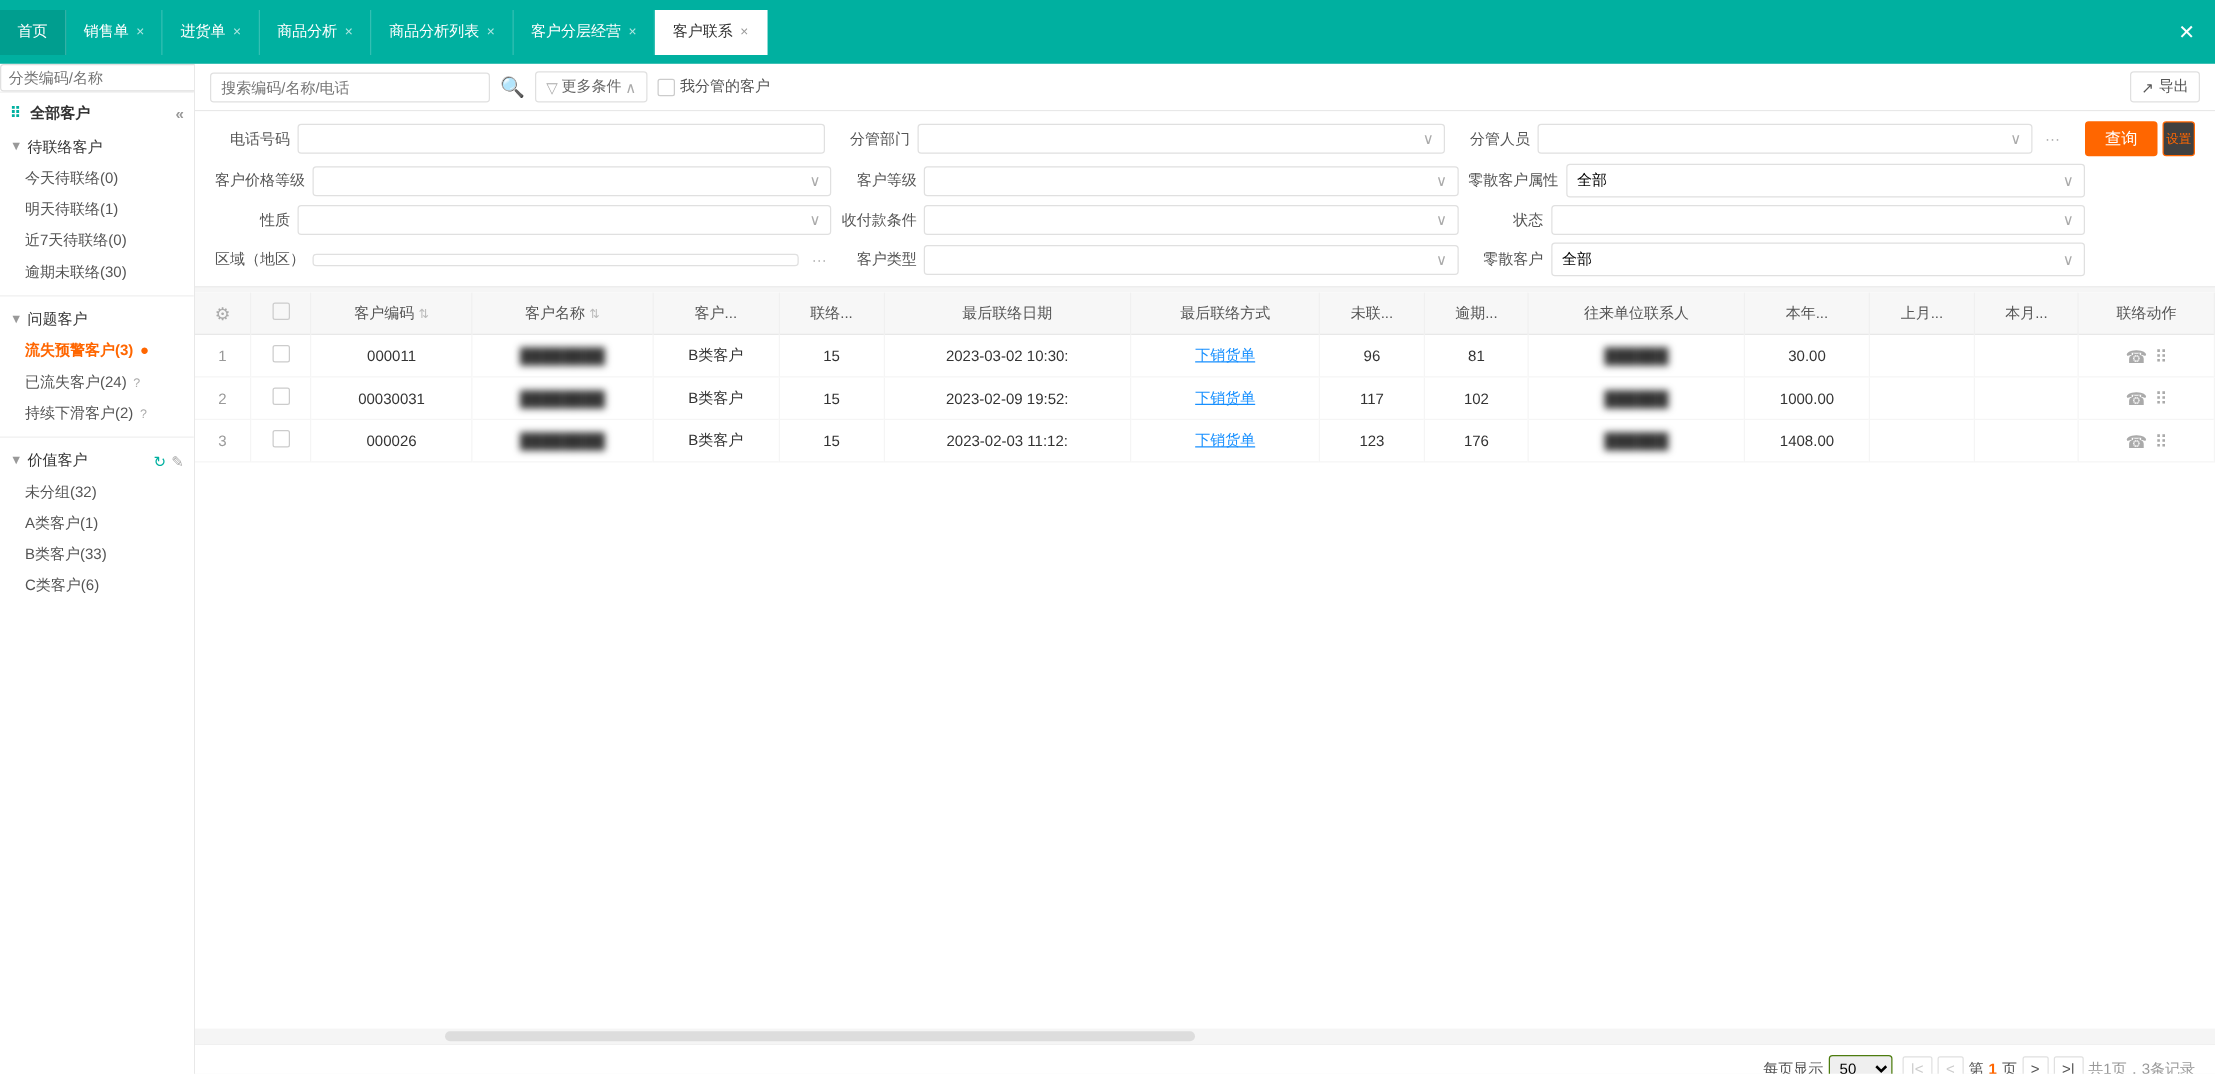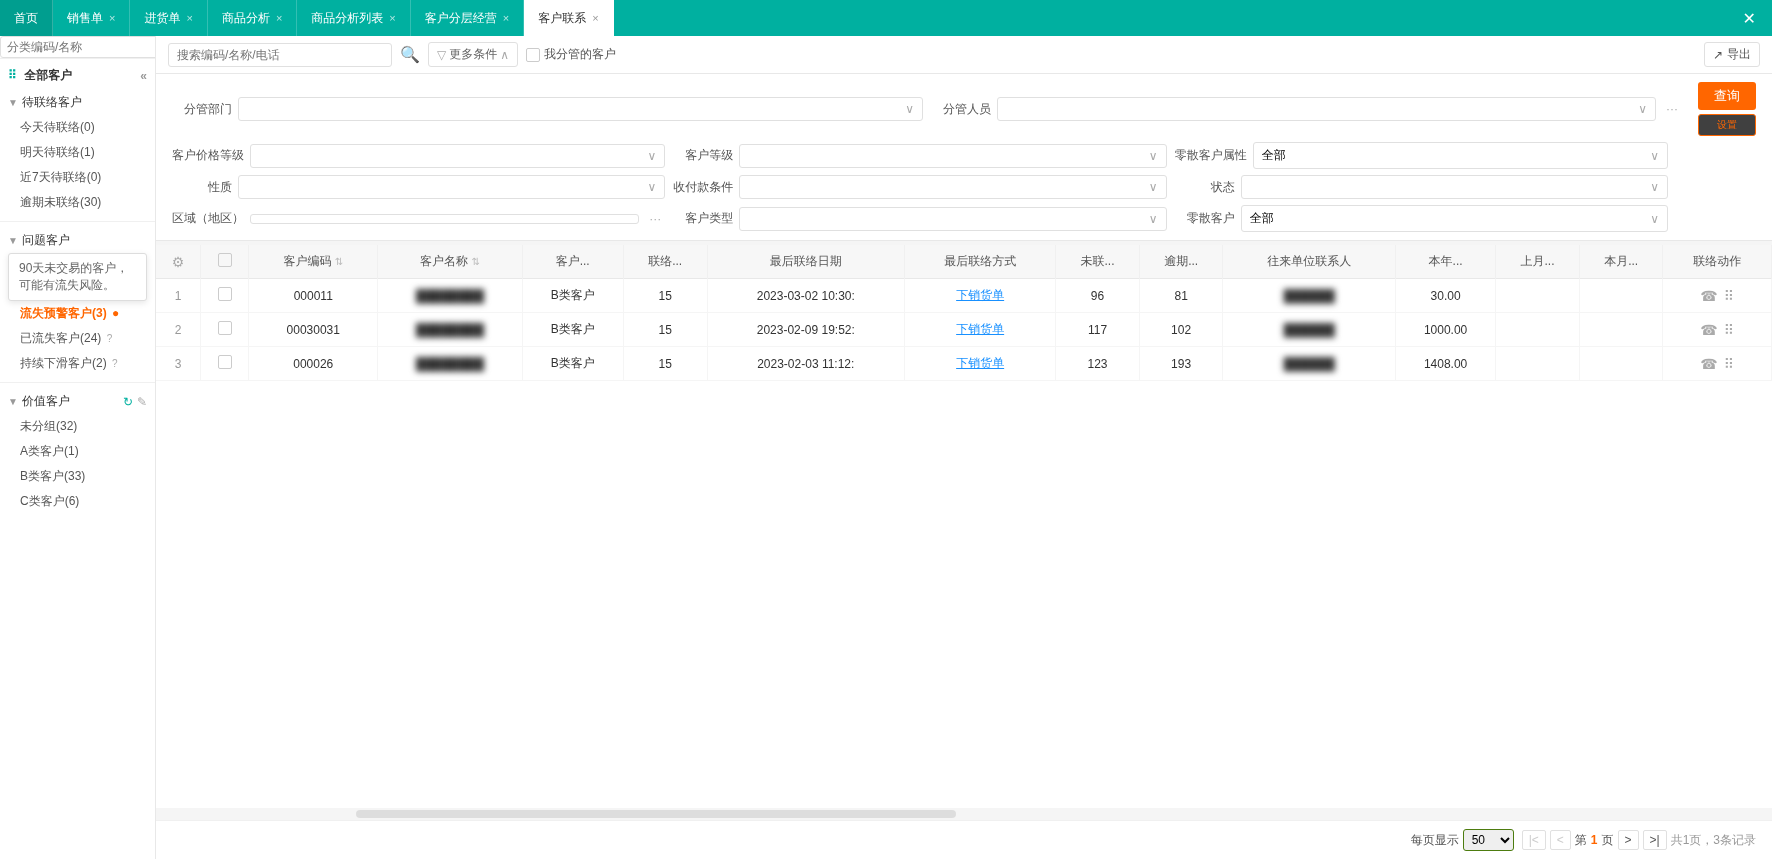--- a/index.html
+++ b/index.html
@@ -3,21 +3,21 @@
   <meta charset="utf-8">
   <style>
     * { box-sizing: border-box; margin: 0; padding: 0; font-family: 'Microsoft YaHei', Arial, sans-serif; font-size: 12px; }
     body { background: #f5f5f5; overflow: hidden; width: 1772px; height: 859px; }
 
     
     .top-tabbar {
       display: flex;
       align-items: center;
       background: #00b0a0;
-      height: 36px;
+      height: 51px;
       padding: 0 0 0 0;
       position: relative;
     }
     .top-tabbar .tab {
       display: flex;
       align-items: center;
       height: 36px;
       padding: 0 14px;
       color: #fff;
       font-size: 13px;
@@ -258,21 +258,20 @@
       background: #404040;
       color: #ff6600;
       border: 1px solid #ff6600;
       border-radius: 3px;
       padding: 3px 2px;
       cursor: pointer;
       font-size: 10px;
     }
     .filter-actions {
       display: flex;
-      flex-direction: column;
       gap: 4px;
       margin-left: 8px;
     }
 
     
     .table-area {
       flex: 1;
       overflow: auto;
       background: #fff;
       margin-top: 4px;
@@ -465,23 +464,20 @@
       </div>
     </div>
 
     <div class="sidebar-divider"></div>
 
     <div class="sidebar-section">
       <div class="sidebar-section-header">
         <span class="arrow">▼</span>
         <span>问题客户</span>
       </div>
-      <div class="tooltip-box">
-        <span>90天未交易的客户，可能有流失风险。</span>
-      </div>
       <div class="sidebar-item active">
         <span>流失预警客户(3)</span>
         <span style="color:#ff6600; margin-left:2px;">●</span>
       </div>
       <div class="sidebar-item">
         <span>已流失客户(24)</span>
         <span style="color:#aaa; margin-left:2px; font-size:10px;">?</span>
       </div>
       <div class="sidebar-item">
         <span>持续下滑客户(2)</span>
@@ -529,20 +525,24 @@
       </div>
       <div class="export-btn" style="margin-left:auto;">
         <span>↗</span>
         <span>导出</span>
       </div>
     </div>
 
     <div class="filter-area">
 
       <div class="filter-row">
+        <div class="filter-item">
+          <span class="filter-label">电话号码</span>
+          <input class="filter-input" type="text" style="">
+        </div>
         <div class="filter-item">
           <span class="filter-label">分管部门</span>
           <div class="filter-select">
             <span></span>
             <span class="arrow">∨</span>
           </div>
         </div>
         <div class="filter-item">
           <span class="filter-label">分管人员</span>
           <div class="filter-select">
@@ -708,21 +708,21 @@
           <tr>
             <td><span class="row-num">3</span></td>
             <td><span class="checkbox-custom"></span></td>
             <td><span>000026</span></td>
             <td><span class="blurred">████████</span></td>
             <td><span>B类客户</span></td>
             <td><span>15</span></td>
             <td><span>2023-02-03 11:12:</span></td>
             <td><span class="link-text">下销货单</span></td>
             <td><span>123</span></td>
-            <td><span>193</span></td>
+            <td><span>176</span></td>
             <td><span class="blurred">██████</span></td>
             <td><span>1408.00</span></td>
             <td></td>
             <td></td>
             <td>
               <div class="action-icons">
                 <span class="action-icon">☎</span>
                 <span class="action-icon">⠿</span>
               </div>
             </td>

